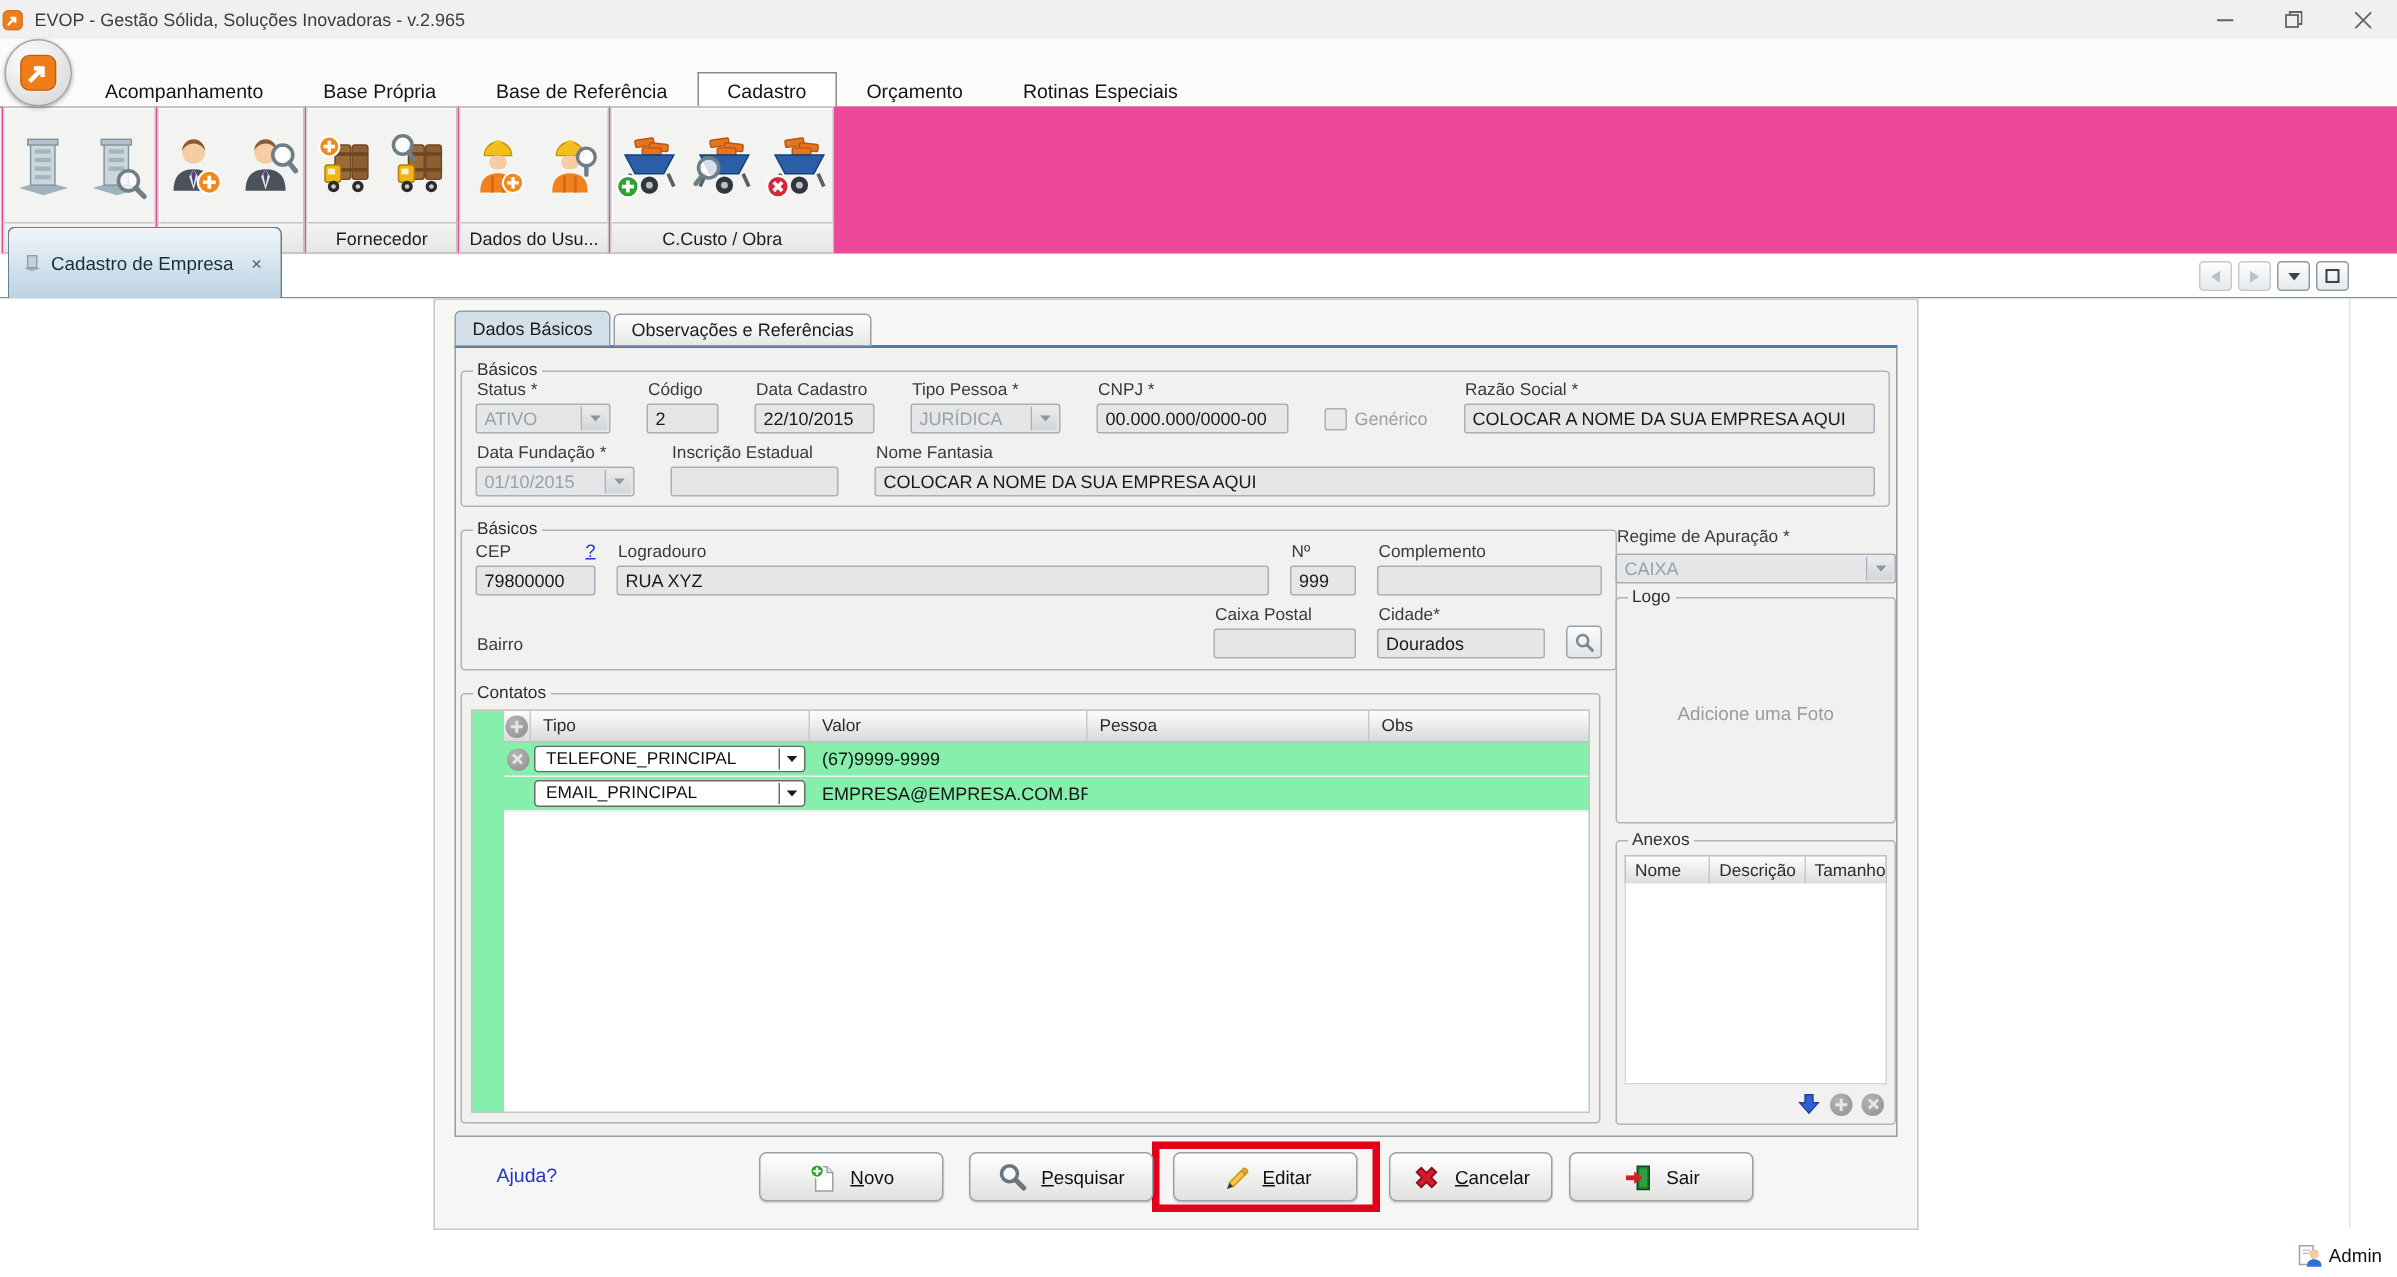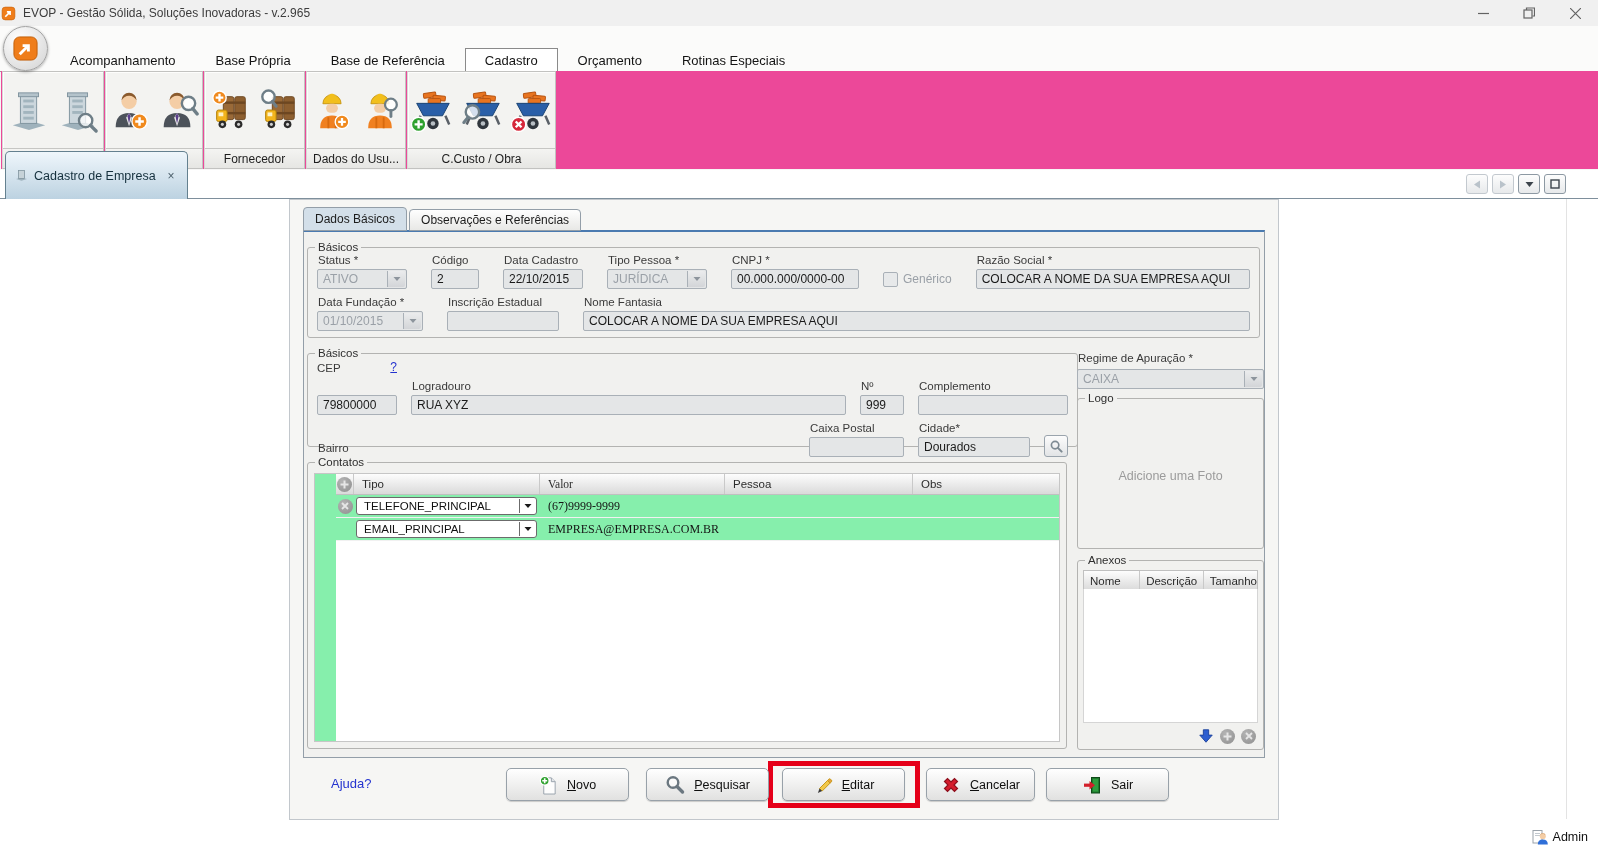--- a/index.html
+++ b/index.html
@@ -71,31 +71,31 @@
          display:flex;align-items:center;padding:0 5px;font-size:12px;color:#1a1a1a;overflow:hidden;white-space:nowrap;}
   .field.dim{color:#9aa0a7;}
   .combo{position:relative;padding-right:20px;}
   .combo .arr{position:absolute;right:1px;top:1px;bottom:1px;width:17px;border-left:1px solid #a9b0b7;
               background:linear-gradient(#ebeced,#d3d5d8);display:flex;align-items:center;justify-content:center;border-radius:0 2px 2px 0;}
   .grow{flex:1;}
   .checkbox{width:13px;height:13px;background:#e7e9ea;border:1px solid #a9b0b7;border-radius:2px;display:inline-block;}
   .cbgroup{display:flex;align-items:center;gap:5px;height:20px;}
   .cblabel{font-size:12px;color:#9aa0a7;}
   .link{color:#2433cf;font-size:12px;text-decoration:underline;cursor:pointer;background:none;border:none;padding:0;}
-  .cep-lrow{display:flex;justify-content:space-between;align-items:flex-end;margin-bottom:21px;}
+  .cep-lrow{display:flex;justify-content:space-between;align-items:flex-end;margin-bottom:3px;}
   .lookup-btn{width:24px;height:22px;border:1px solid #9aa4ad;border-radius:3px;
               background:linear-gradient(#fcfcfc,#e2e4e6);display:flex;align-items:center;justify-content:center;padding:0;}
 
   
   .ct-table{position:absolute;left:6px;right:6px;top:5px;bottom:6px;background:#86efac;border:1px solid #c6c6c6;
             display:flex;flex-direction:column;padding-left:21px;}
   .ct-head{display:flex;height:20px;background:linear-gradient(#fdfdfd,#dadada);border-bottom:1px solid #c0c0c0;flex:0 0 20px;}
   .ct-hcell{display:flex;align-items:center;padding-left:8px;font-size:11.5px;color:#2c2c2c;border-right:1px solid #c9c9c9;box-sizing:border-box;}
   .ct-gut{width:18px;display:flex;align-items:center;justify-content:center;border-right:1px solid #c9c9c9;box-sizing:border-box;}
-  .c-tipo{width:186px;} .c-valor{width:185px;font-family:Liberation Serif, serif;} .c-pessoa{width:188px;} .c-obs{flex:1;border-right:none;}
+  .c-tipo{width:186px;} .c-valor{width:185px;} .c-pessoa{width:188px;} .c-obs{flex:1;border-right:none;}
   .ct-row{display:flex;height:22px;align-items:center;border-bottom:1px solid #f1f1f1;flex:0 0 22px;}
   .ct-cell{display:flex;align-items:center;padding-left:8px;font-size:12px;color:#141414;box-sizing:border-box;overflow:hidden;white-space:nowrap;}
   .ct-combo{position:relative;height:18px;margin:0 3px 0 2px;width:181px;background:#fff;border:1px solid #6b6b6b;border-radius:3px;
             display:flex;align-items:center;padding:0 20px 0 7px;font-size:11.5px;color:#111;box-sizing:border-box;}
   .ct-combo .carr{position:absolute;right:1px;top:1px;bottom:1px;width:15px;border-left:1px solid #6b6b6b;
                   display:flex;align-items:center;justify-content:center;}
   .ct-fill{flex:1;background:#fff;}
   .circ-btn{width:15px;height:15px;border-radius:50%;background:radial-gradient(circle at 35% 30%,#b4b4b4,#8f8f8f);
             border:none;display:flex;align-items:center;justify-content:center;padding:0;}
 

